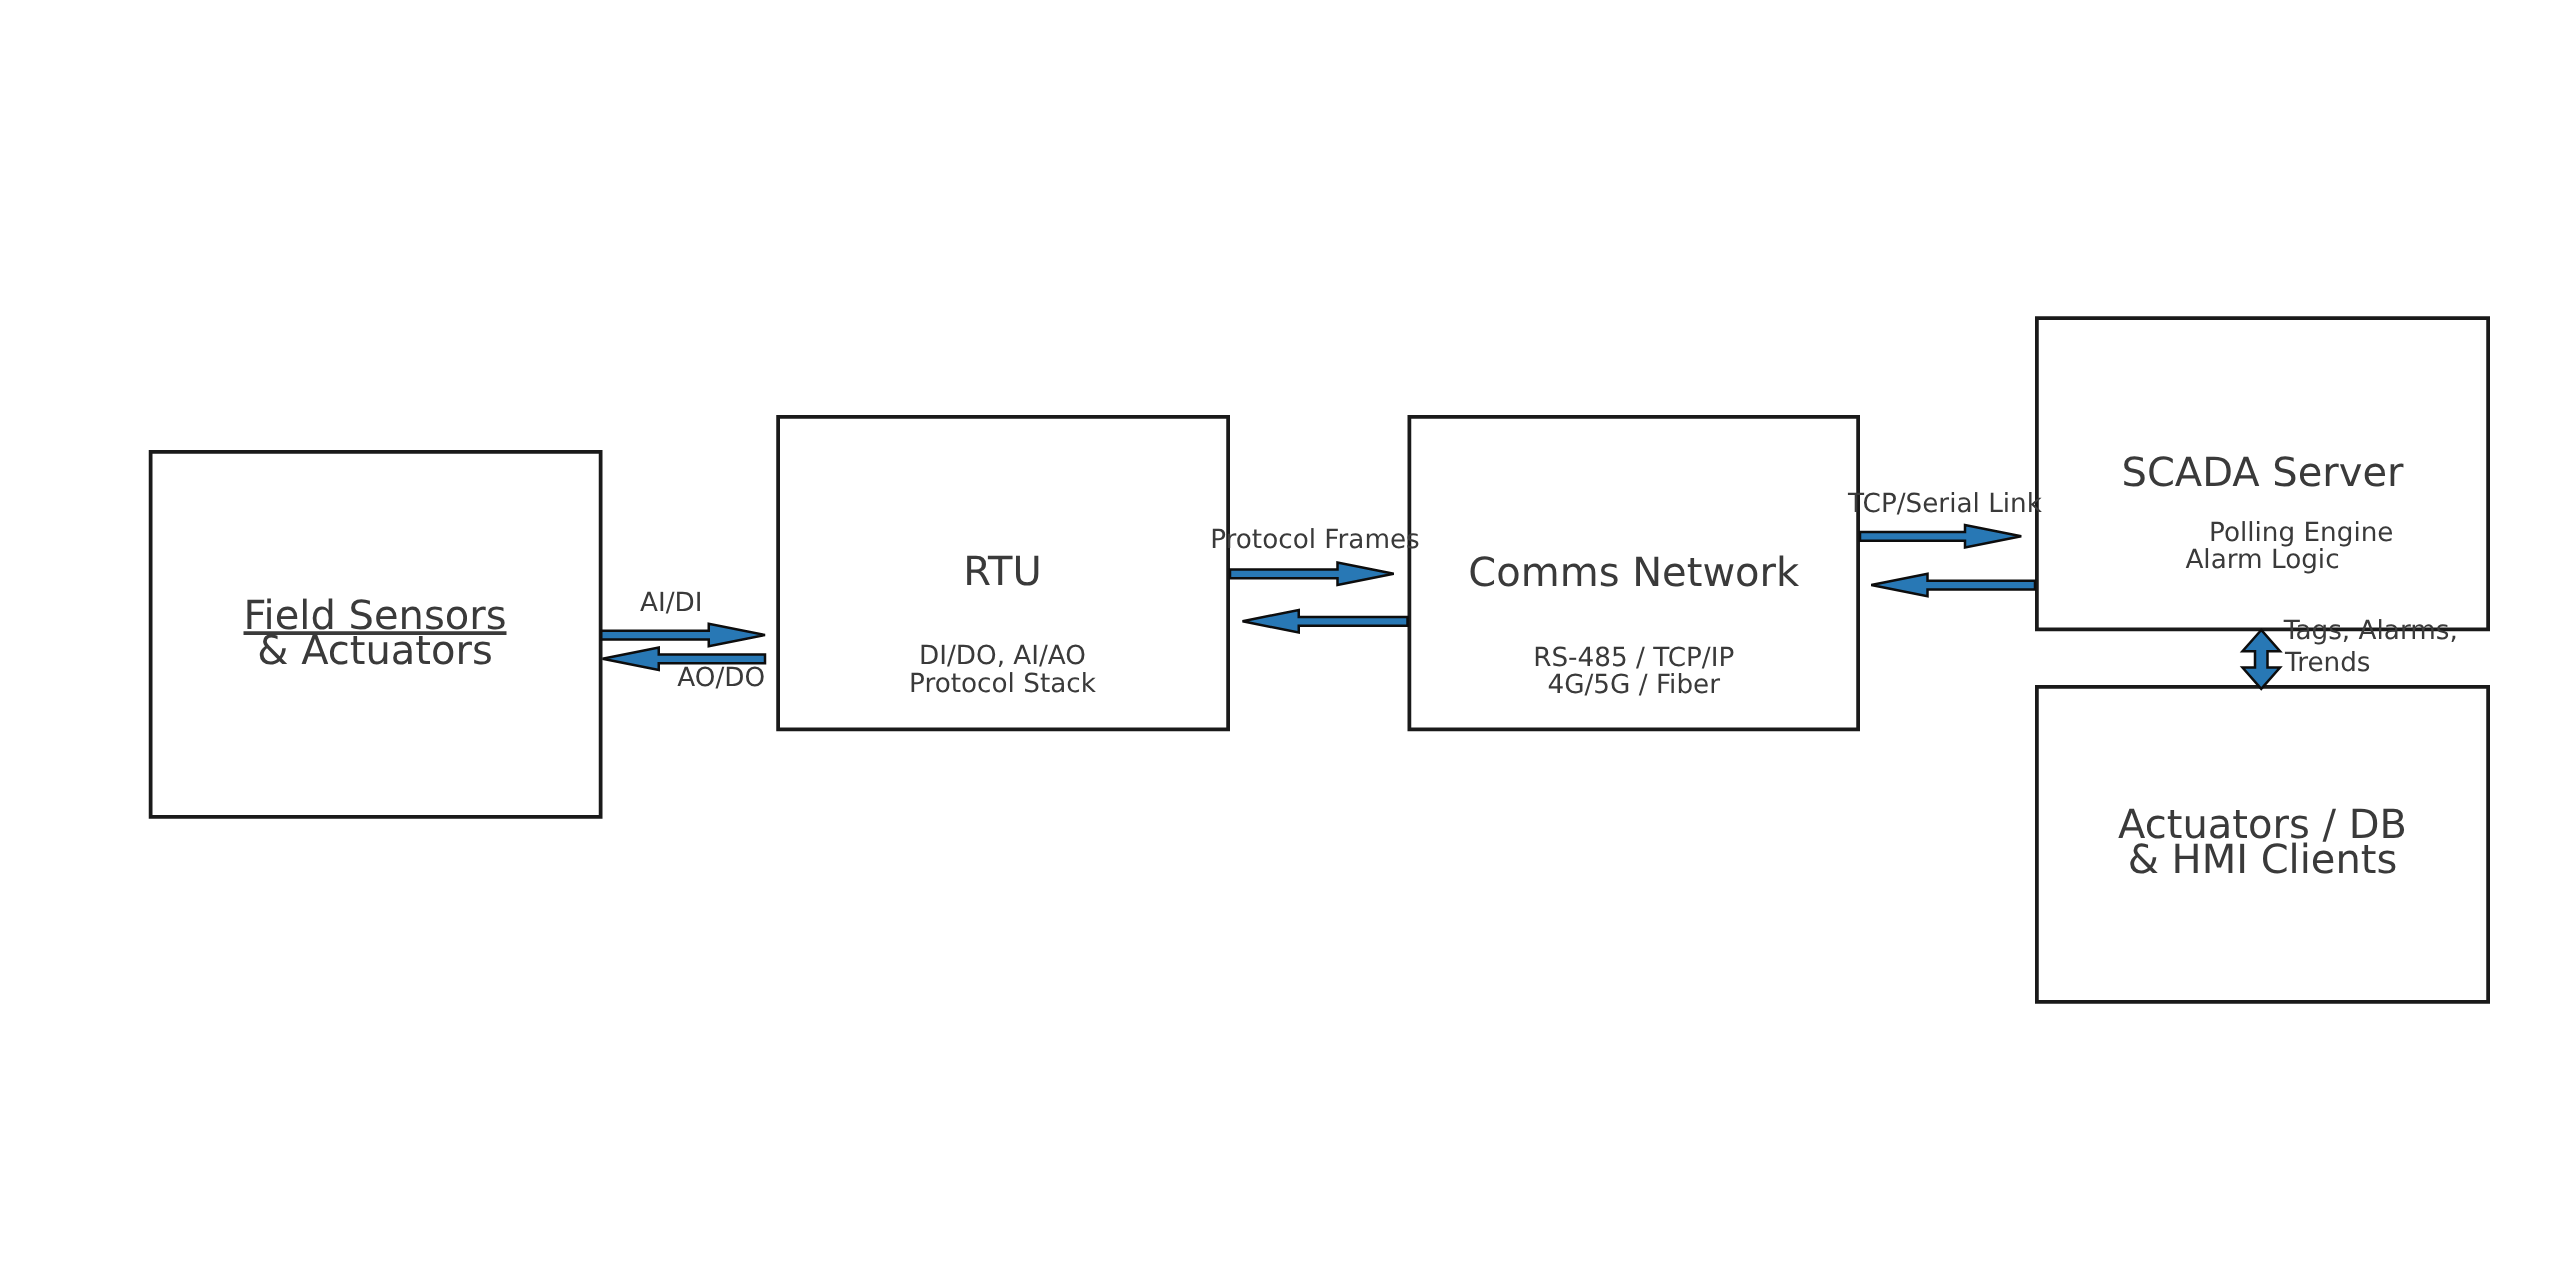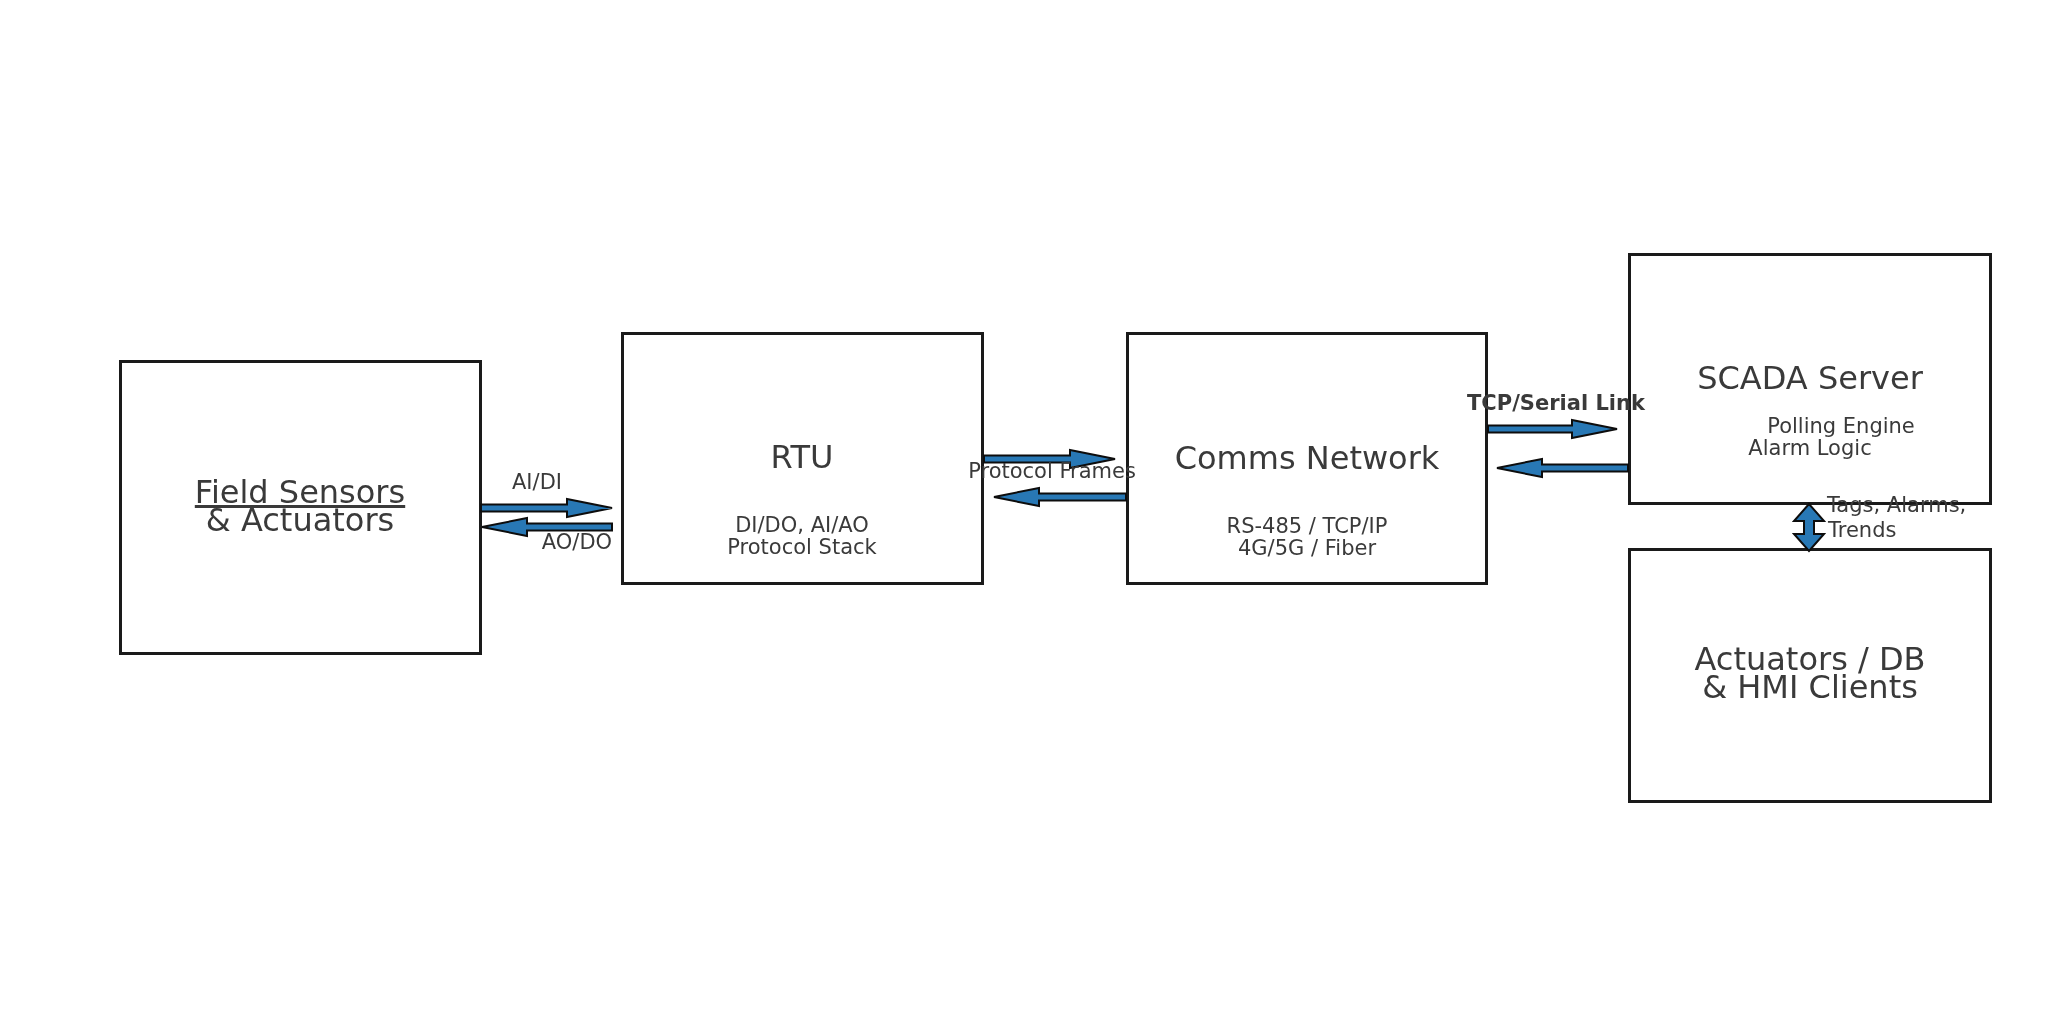--- a/index.html
+++ b/index.html
@@ -88,18 +88,18 @@
 
   <div class="txt t-title" style="left:1810px;top:378px;">SCADA Server</div>
   <div class="txt t-sub" style="left:1810px;top:426px;margin-left:31px;">Polling Engine</div>
   <div class="txt t-sub" style="left:1810px;top:448px;">Alarm Logic</div>
 
   <div class="txt t-title" style="left:1810px;top:659px;">Actuators / DB</div>
   <div class="txt t-title" style="left:1810px;top:687px;">&amp; HMI Clients</div>
 
   <div class="txt t-label" style="left:537px;top:482px;">AI/DI</div>
   <div class="txt t-label" style="left:577px;top:542px;">AO/DO</div>
-  <div class="txt t-label" style="left:1052px;top:432px;margin-top:39px;">Protocol Frames</div>
-  <div class="txt t-label" style="left:1556px;top:403px;font-weight:bold;">TCP/Serial Link</div>
+  <div class="txt t-label" style="left:1052px;top:432px;">Protocol Frames</div>
+  <div class="txt t-label" style="left:1556px;top:403px;">TCP/Serial Link</div>
   <div class="txt t-label t-left" style="left:1827px;top:505px;">Tags, Alarms,</div>
   <div class="txt t-label t-left" style="left:1828px;top:530px;">Trends</div>
 
 </div>
 
 </body></html>

